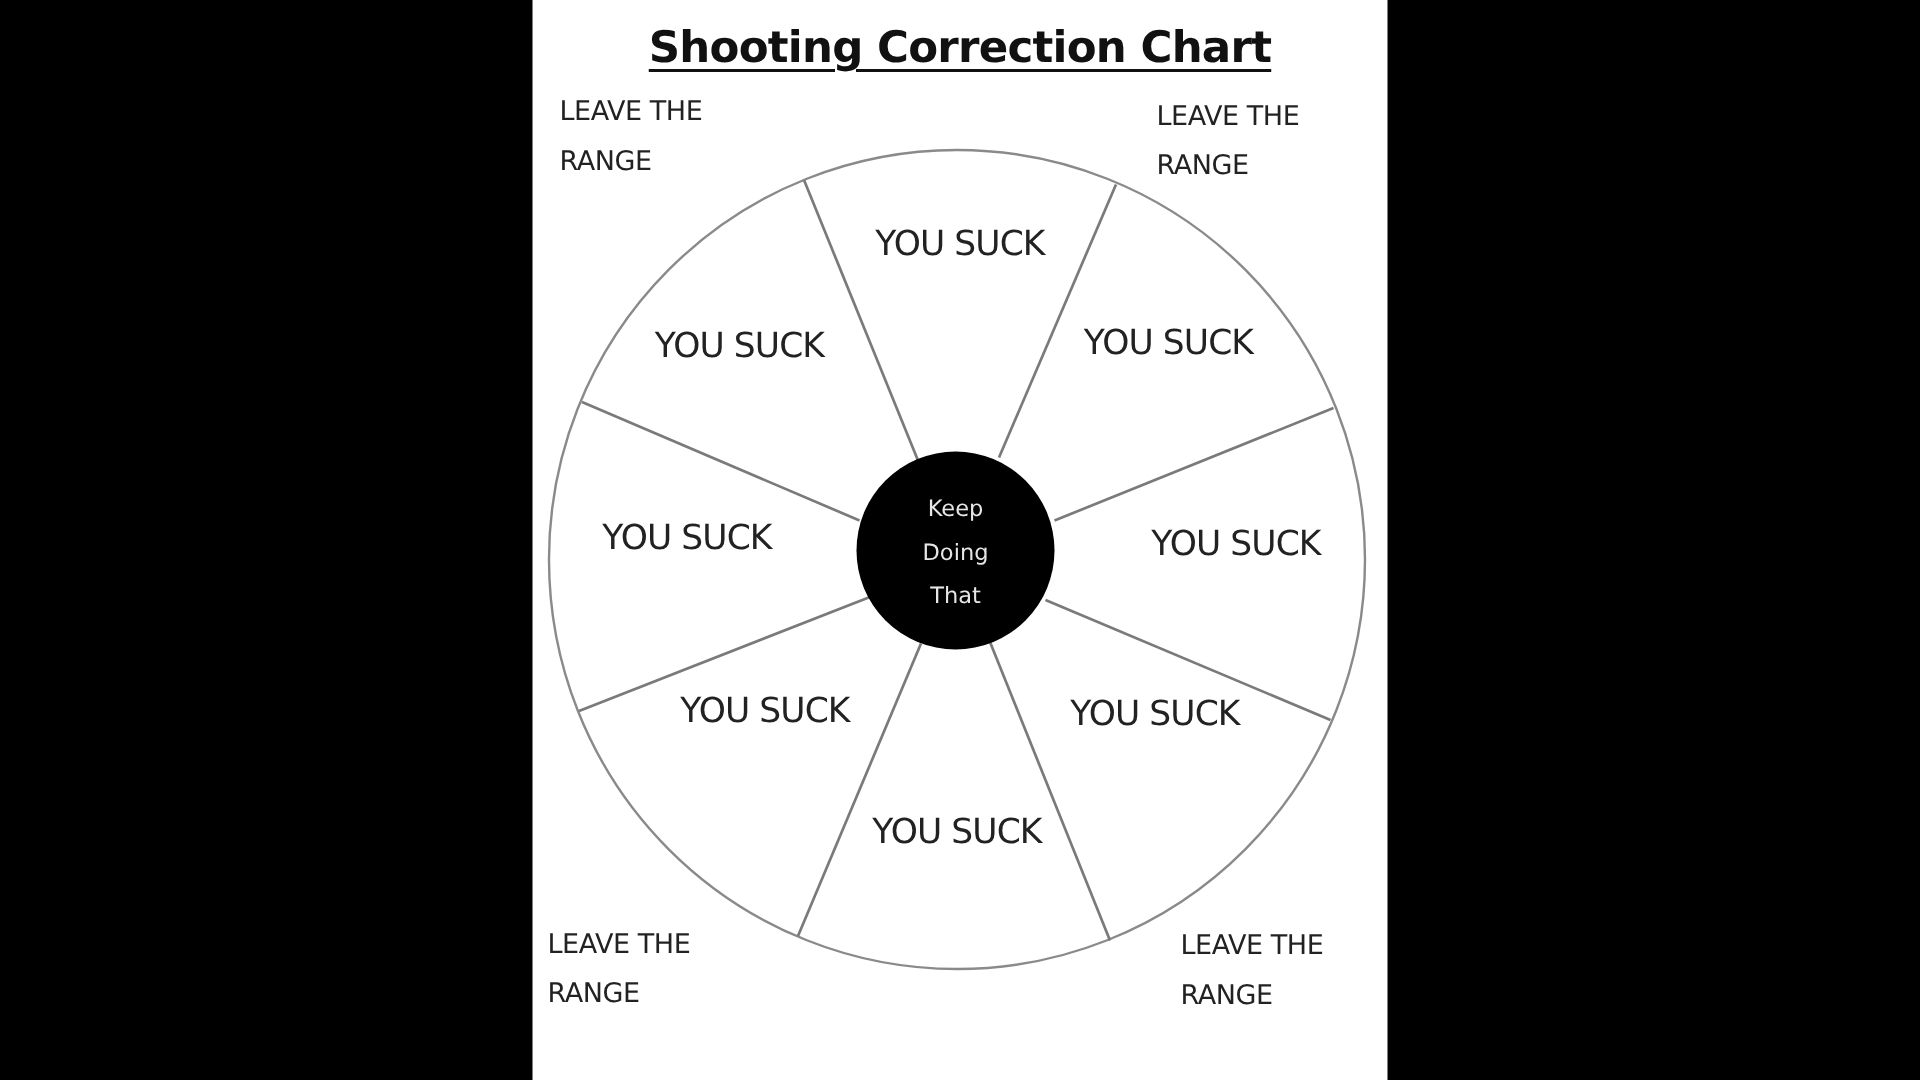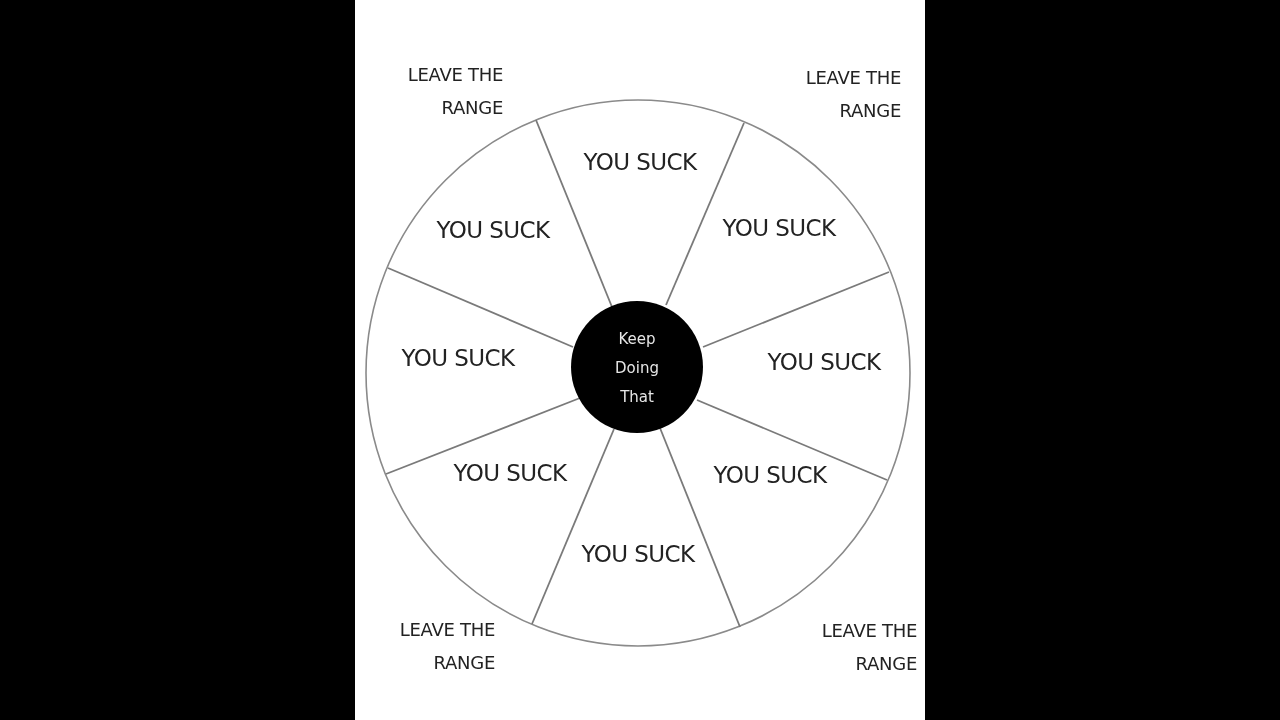--- a/index.html
+++ b/index.html
@@ -37,21 +37,21 @@
     text-decoration: underline;
     text-decoration-thickness: 2px;
     text-underline-offset: 5px;
   }
   .corner {
     position: absolute;
     font-family: "DejaVu Sans", sans-serif;
     font-size: 18px;
     line-height: 33px;
     color: #222222;
-    text-align: right;
+    text-align: left;
     width: 130px;
     letter-spacing: -0.3px;
   }
   svg.wheel {
     position: absolute;
     left: 0; top: 0;
   }
   .seg-text {
     font-family: "DejaVu Sans", sans-serif;
     font-size: 23px;
@@ -64,20 +64,21 @@
     fill: #e6e6e6;
   }
 </style>
 </head>
 <body>
 
 <div class="page"></div>
 
 <div class="stage">
 
+  <div class="title">Shooting Correction Chart</div>
 
   <div class="corner" style="left:373px; top:58px;">
     <div>LEAVE THE</div>
     <div>RANGE</div>
   </div>
 
   <div class="corner" style="left:771px; top:61px;">
     <div>LEAVE THE</div>
     <div>RANGE</div>
   </div>

